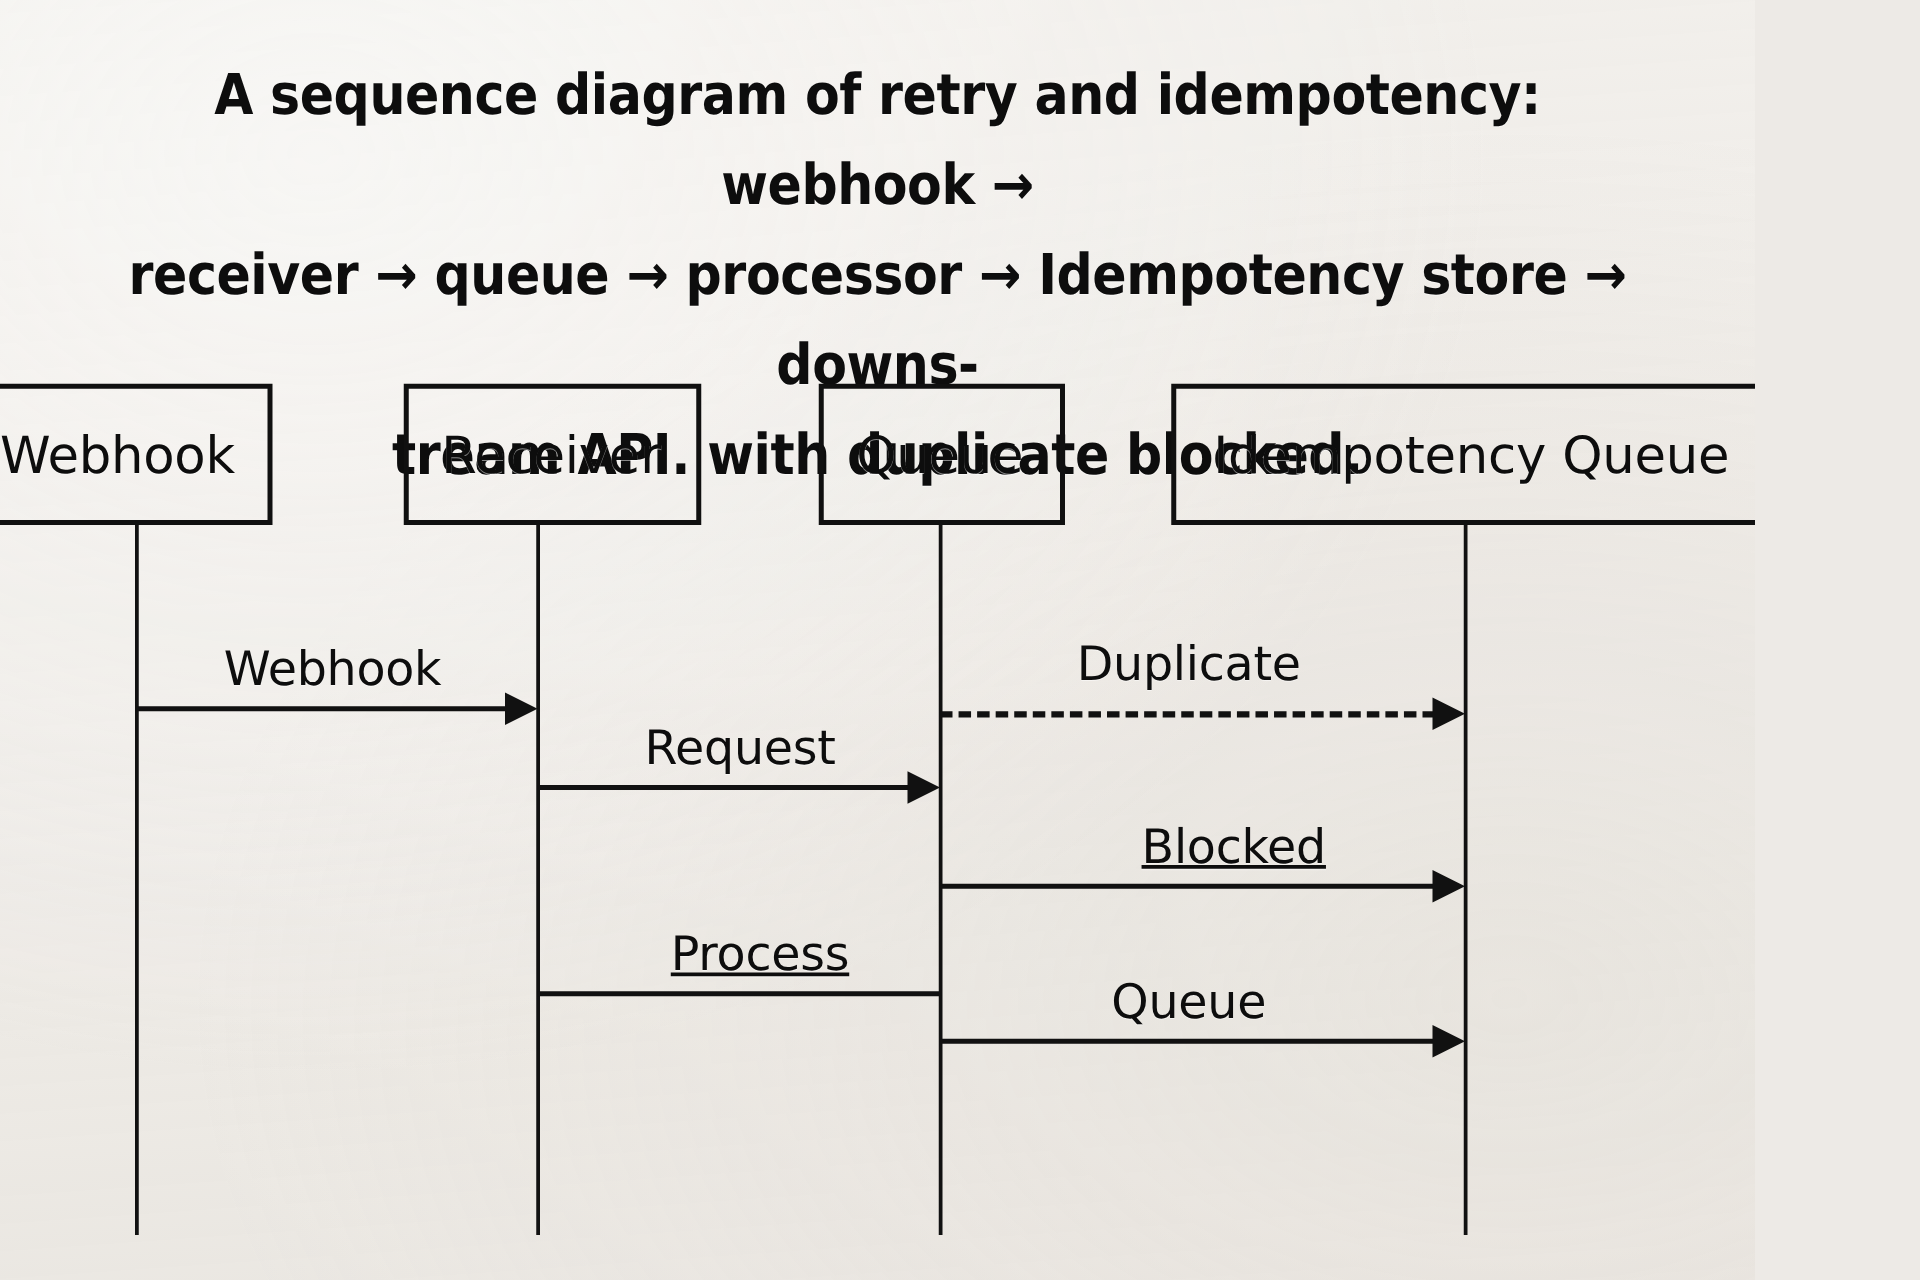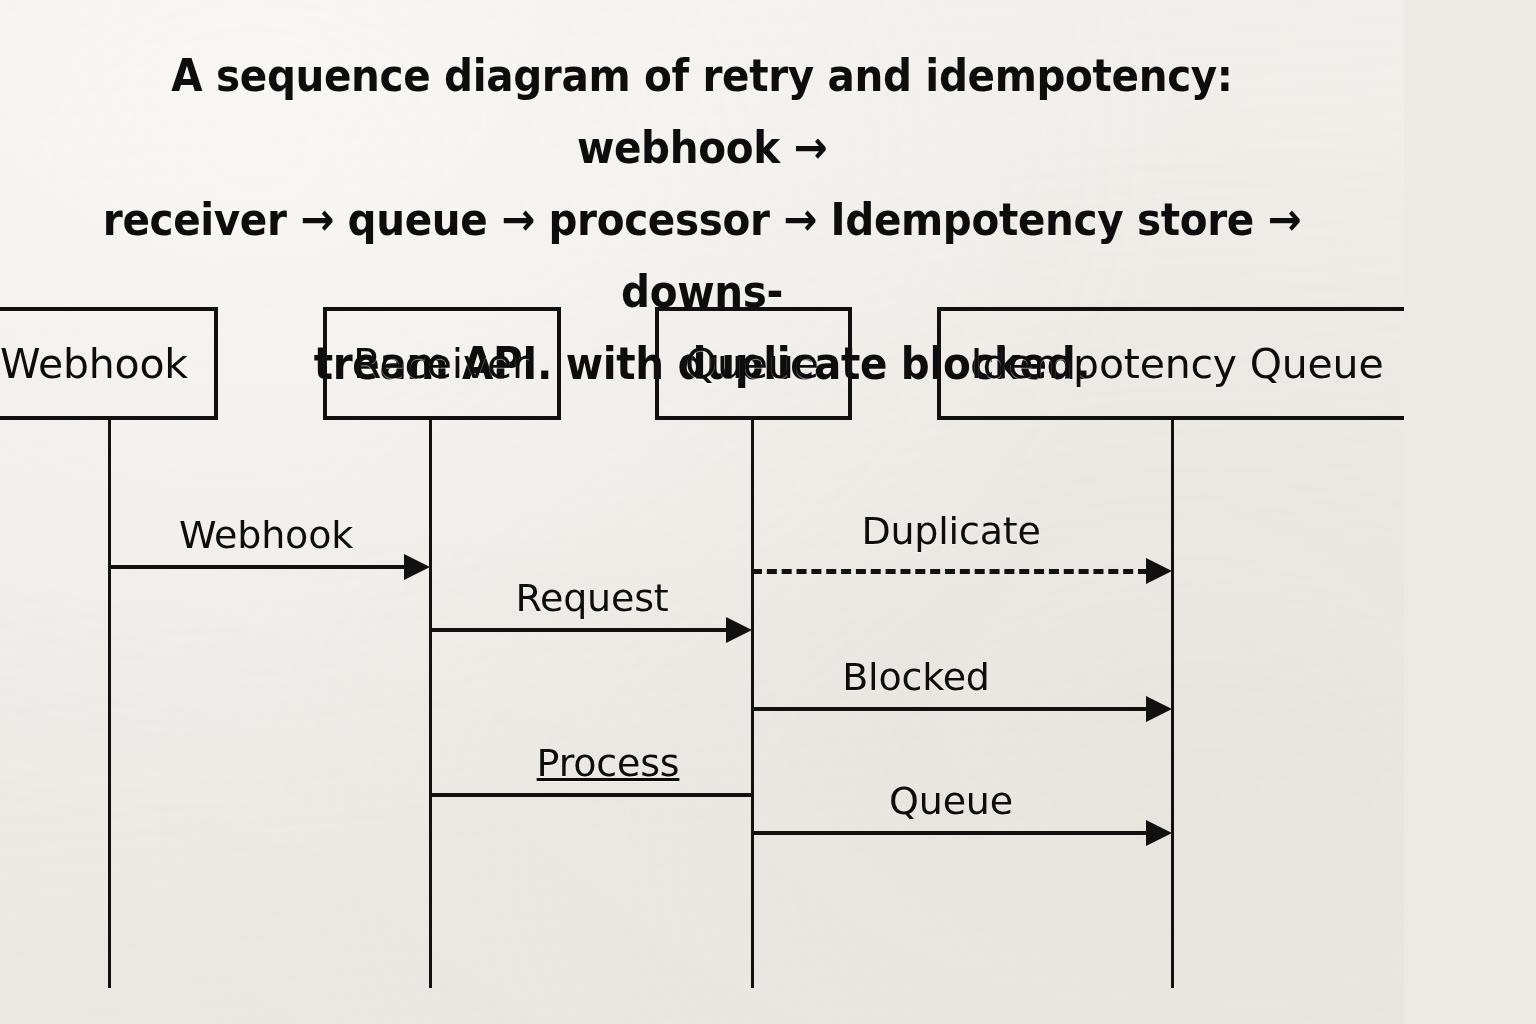--- a/index.html
+++ b/index.html
@@ -145,21 +145,21 @@
       <div class="arrow-head" style="left: 404px; top: 554px;"></div>
       <div class="msg-label" style="left: 266px; top: 513px;">Webhook</div>
       <div class="msg-line dashed" style="left: 752px; top: 569px; width: 396px;"></div>
       <div class="arrow-head" style="left: 1146px; top: 558px;"></div>
       <div class="msg-label" style="left: 951px; top: 509px;">Duplicate</div>
       <div class="msg-line" style="left: 430px; top: 628px; width: 298px;"></div>
       <div class="arrow-head" style="left: 726px; top: 617px;"></div>
       <div class="msg-label" style="left: 592px; top: 576px;">Request</div>
       <div class="msg-line" style="left: 752px; top: 707px; width: 396px;"></div>
       <div class="arrow-head" style="left: 1146px; top: 696px;"></div>
-      <div class="msg-label" style="left: 916px; top: 655px;">Blocked</div>
+      <div class="msg-label" style="left: 987px; top: 655px; text-decoration: underline;">Blocked</div>
       <div class="msg-line" style="left: 430px; top: 793px; width: 322px;"></div>
       <div class="msg-label" style="left: 608px; top: 741px; text-decoration: underline;">Process</div>
       <div class="msg-line" style="left: 752px; top: 831px; width: 396px;"></div>
       <div class="arrow-head" style="left: 1146px; top: 820px;"></div>
       <div class="msg-label" style="left: 951px; top: 779px;">Queue</div>
     </div>
 
 </div>
 
 </body></html>

